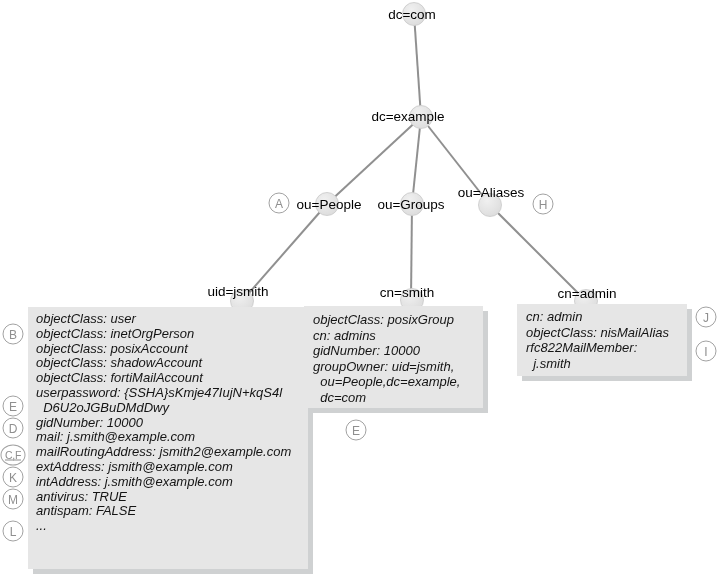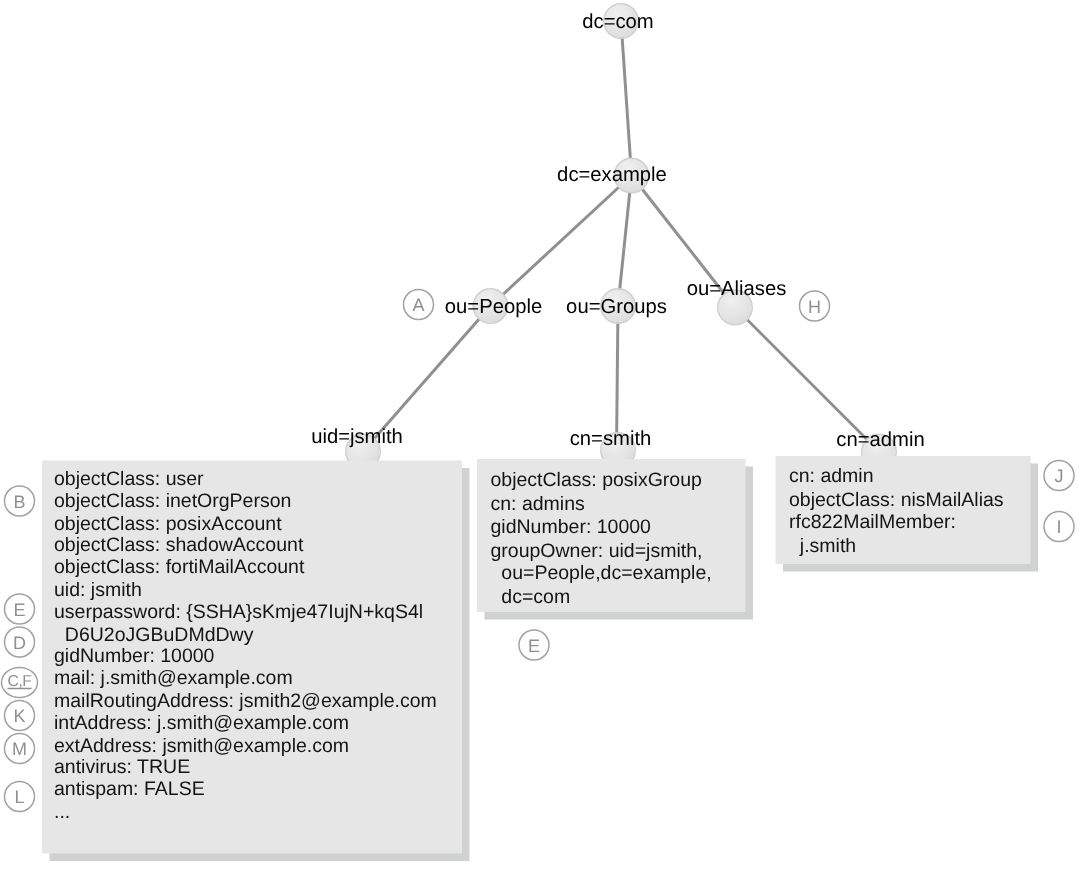--- a/index.html
+++ b/index.html
@@ -13,26 +13,26 @@
     background:radial-gradient(circle at 38% 30%, #f0f0f0 0%, #e3e3e3 55%, #d7d7d7 100%);
     border:1px solid #d0d0d0;box-sizing:border-box;
     transform:translate(-50%,-50%);z-index:2;
   }
   .nlabel{
     position:absolute;transform:translate(-50%,-50%);
     font-size:13.5px;color:#000;white-space:nowrap;z-index:4;
   }
   .abox{
     position:absolute;background:#e6e6e6;box-shadow:5px 5px 0 0 #cfd1d2;
-    box-sizing:border-box;z-index:3;color:#141414;font-size:13px;
+    box-sizing:border-box;z-index:3;color:#141414;font-size:13px;font-style:italic;
   }
   .abox .aline{white-space:pre;}
   #box-jsmith{left:28px;top:307px;width:280px;height:262px;padding:5px 4px 5px 8px;}
   #box-jsmith .aline{line-height:14.8px;}
-  #box-admins{left:318px;top:306px;width:179px;height:102px;padding:6px 4px 6px 9px;}
+  #box-admins{left:304px;top:306px;width:179px;height:102px;padding:6px 4px 6px 9px;}
   #box-admins .aline{line-height:15.6px;}
   #box-admin{left:517px;top:304px;width:170px;height:72px;padding:5px 4px 5px 9px;}
   #box-admin .aline{line-height:15.5px;}
   .callout{
     position:absolute;width:21px;height:21px;border-radius:50%;
     background:#fff;border:1.5px solid #a2a2a2;box-sizing:border-box;
     color:#8f8f8f;font-size:12px;line-height:1;
     display:flex;align-items:center;justify-content:center;
     transform:translate(-50%,-50%);z-index:5;
   }
@@ -61,28 +61,27 @@
   <div class="node" style="left:242px;top:301px"></div>
   <div class="node" style="left:412px;top:300px"></div>
   <div class="node" style="left:586px;top:301px"></div>
 
   <div class="abox" id="box-jsmith">
     <div class="aline">objectClass: user</div>
     <div class="aline">objectClass: inetOrgPerson</div>
     <div class="aline">objectClass: posixAccount</div>
     <div class="aline">objectClass: shadowAccount</div>
     <div class="aline">objectClass: fortiMailAccount</div>
-    <div class="aline">uid: jsmith</div>
     <div class="aline">userpassword: {SSHA}sKmje47IujN+kqS4l</div>
     <div class="aline">  D6U2oJGBuDMdDwy</div>
     <div class="aline">gidNumber: 10000</div>
     <div class="aline">mail: j.smith@example.com</div>
     <div class="aline">mailRoutingAddress: jsmith2@example.com</div>
+    <div class="aline">extAddress: jsmith@example.com</div>
     <div class="aline">intAddress: j.smith@example.com</div>
-    <div class="aline">extAddress: jsmith@example.com</div>
     <div class="aline">antivirus: TRUE</div>
     <div class="aline">antispam: FALSE</div>
     <div class="aline">...</div>
   </div>
 
   <div class="abox" id="box-admins">
     <div class="aline">objectClass: posixGroup</div>
     <div class="aline">cn: admins</div>
     <div class="aline">gidNumber: 10000</div>
     <div class="aline">groupOwner: uid=jsmith,</div>

